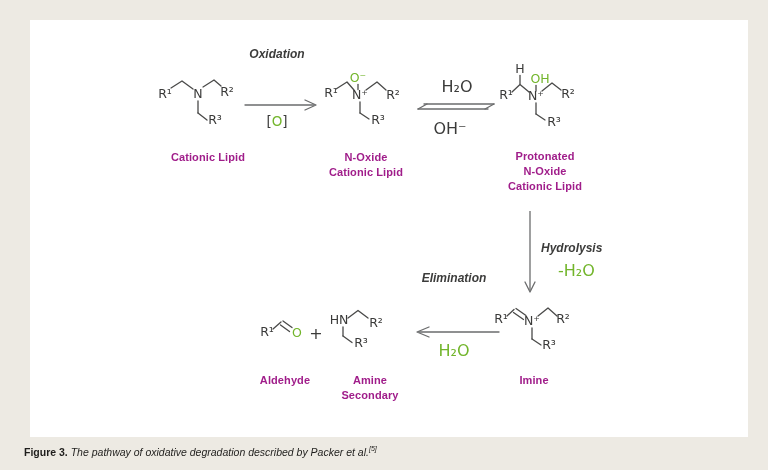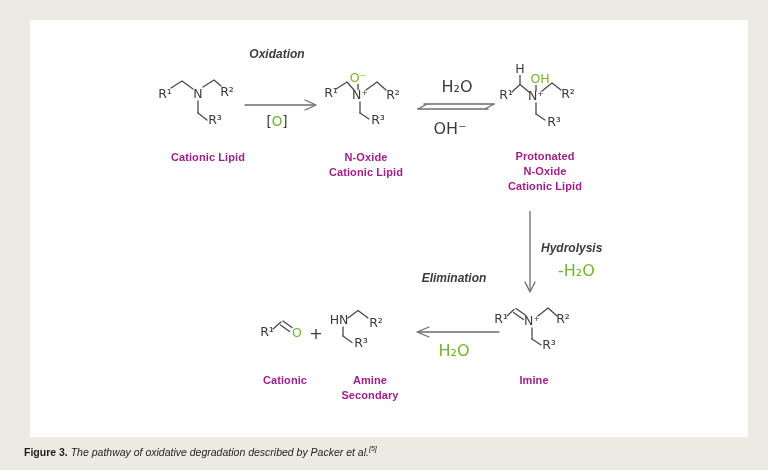--- a/index.html
+++ b/index.html
@@ -138,21 +138,21 @@
 
   <svg class="abs" style="left:256px;top:310px;" width="60" height="36">
     <g>
       <line class="bond" x1="17" y1="19" x2="25" y2="12"></line>
       <line class="bond" x1="27" y1="11" x2="36" y2="17.5"></line>
       <line class="bond" x1="24.5" y1="15" x2="33.5" y2="21.5"></line>
     </g>
     <text x="11" y="26">R¹</text>
     <text class="green" x="41" y="27">O</text>
   </svg>
-  <div class="abs mol-label" style="left:235px;top:373px;width:100px;">Cationic</div>
+  <div class="abs mol-label" style="left:235px;top:373px;width:100px;">Aldehyde</div>
 
   <div class="abs chem" style="left:308px;top:324px;width:16px;">+</div>
 
   <svg class="abs" style="left:324px;top:304px;" width="62" height="50">
     <g>
       <polyline class="bond" points="24,14 34,6.5 44,14"></polyline>
       <line class="bond" x1="19" y1="23" x2="19" y2="32"></line>
       <line class="bond" x1="19" y1="32" x2="28" y2="38.5"></line>
     </g>
     <text x="15" y="20">HN</text>

